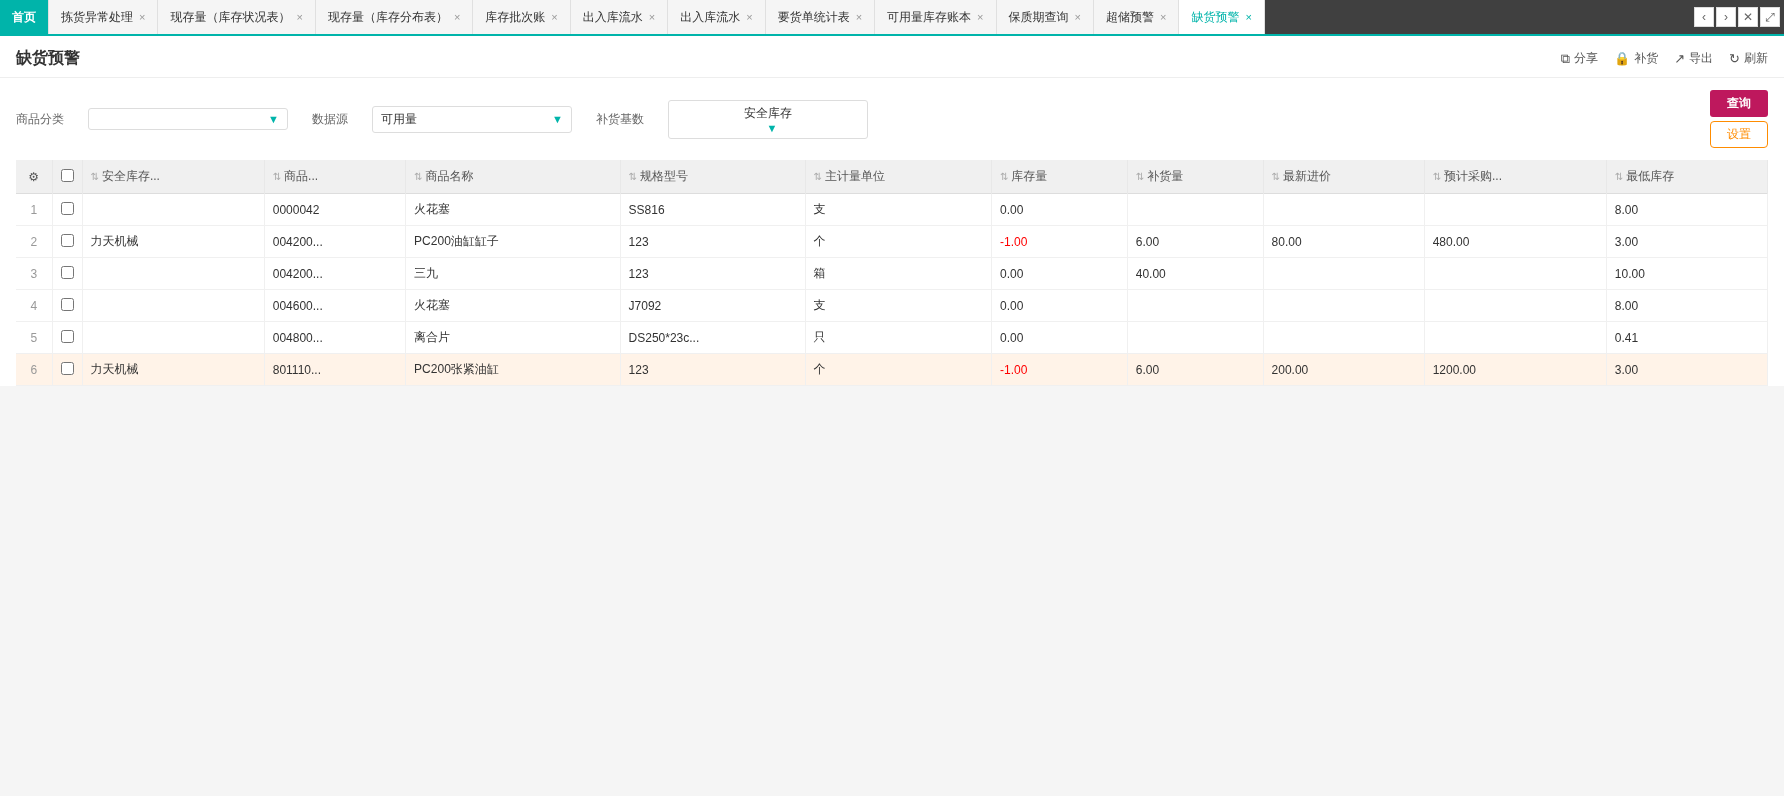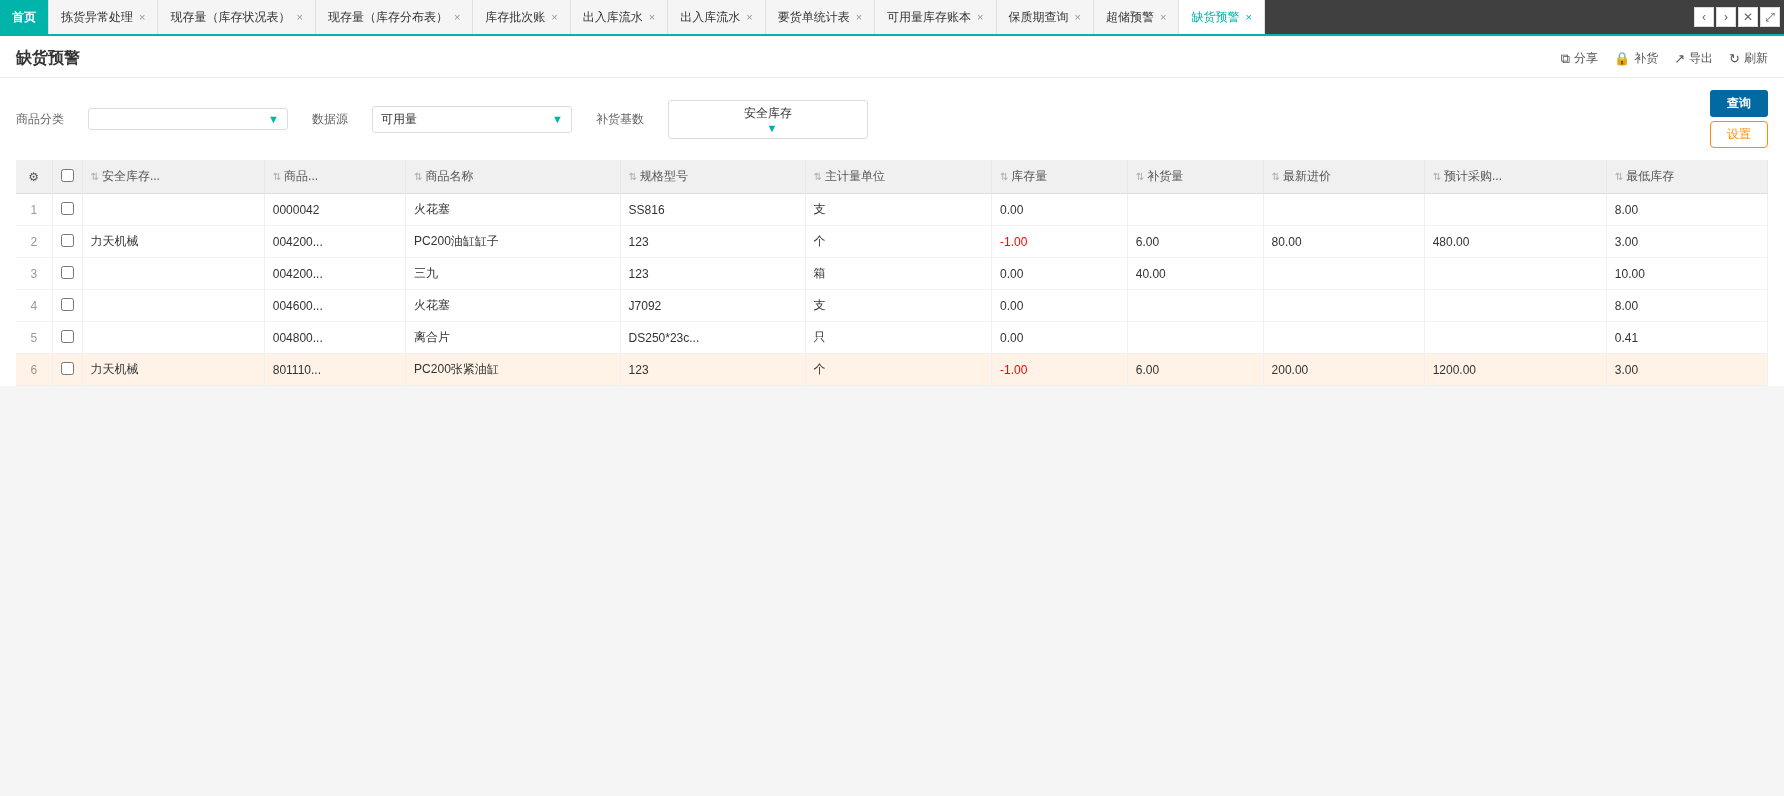--- a/index.html
+++ b/index.html
@@ -139,21 +139,21 @@
       margin-left: 8px;
       font-size: 11px;
     }
     .filter-actions {
       margin-left: auto;
       display: flex;
       flex-direction: column;
       gap: 4px;
     }
     .btn-query {
-      background: #0369a1;
+      background: #be185d;
       color: #fff;
       border: none;
       border-radius: 3px;
       padding: 5px 16px;
       cursor: pointer;
       font-size: 12px;
       font-weight: bold;
     }
     .btn-settings {
       background: #fff;

